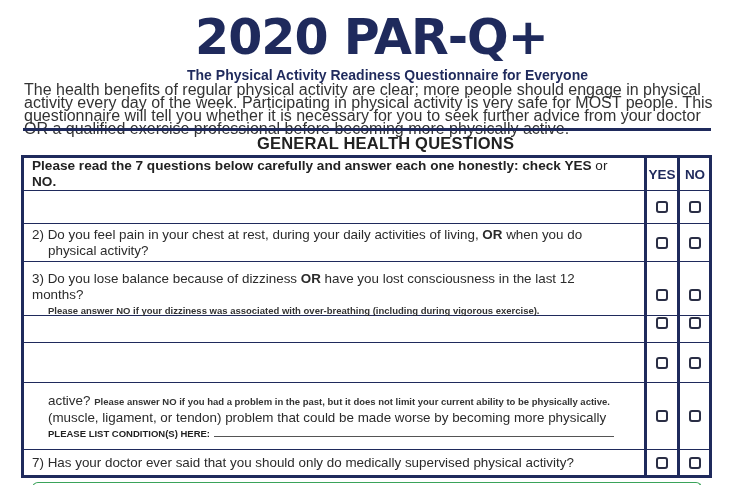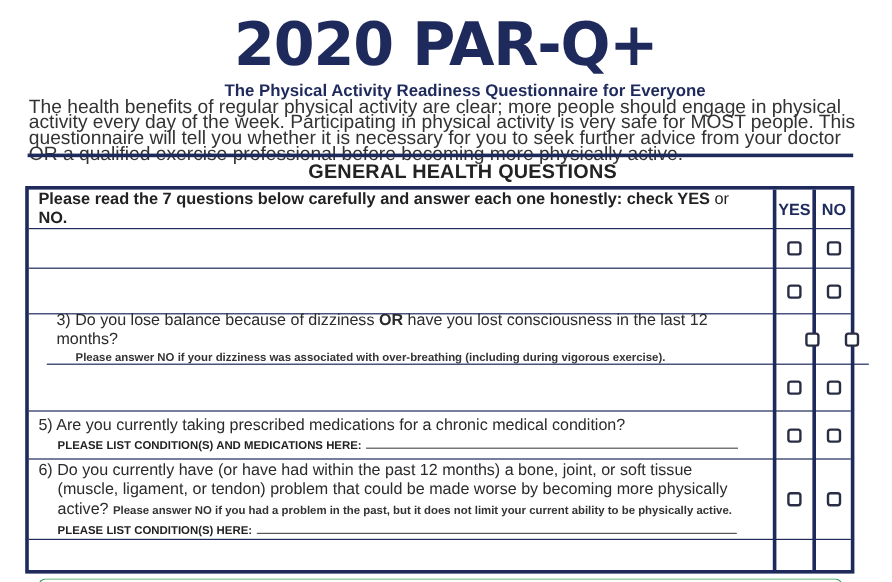--- a/index.html
+++ b/index.html
@@ -51,30 +51,32 @@
     <div class="colcell" style="left:623px; width:30px;">
         <div class="cb"></div>
       </div>
     <div class="colcell" style="left:656px; width:30px;">
         <div class="cb"></div>
       </div>
   </div>
 
   <div class="row" style="top:66px; height:38px;">
     <div class="q">
+      <div><span>2)</span> <span>Do you feel pain in your chest at rest, during your daily activities of living,</span> <b>OR</b> <span>when you do</span></div>
+      <span class="indent">physical activity?</span>
     </div>
     <div class="colcell" style="left:623px; width:30px;">
         <div class="cb"></div>
       </div>
     <div class="colcell" style="left:656px; width:30px;">
         <div class="cb"></div>
       </div>
   </div>
 
-  <div class="row" style="top:104px; height:42px;margin-left:15px;">
+  <div class="row" style="top:116px; height:42px;">
     <div class="q">
       <div><span>3)</span> <span>Do you lose balance because of dizziness</span> <b>OR</b> <span>have you lost consciousness in the last 12 months?</span></div>
       <span class="indent note"><span>Please answer </span><b>NO</b><span> if your dizziness was associated with over-breathing (including during vigorous exercise).</span></span>
     </div>
     <div class="colcell" style="left:623px; width:30px;">
         <div class="cb"></div>
       </div>
     <div class="colcell" style="left:656px; width:30px;">
         <div class="cb"></div>
       </div>
@@ -83,42 +85,48 @@
   <div class="row" style="top:146px; height:39px;">
     <div class="colcell" style="left:623px; width:30px;">
         <div class="cb"></div>
       </div>
     <div class="colcell" style="left:656px; width:30px;">
         <div class="cb"></div>
       </div>
   </div>
 
   <div class="row" style="top:185px; height:40px;">
-    <div class="q">
-      <div><span>5)</span> <span>Are you currently taking prescribed medications for a chronic medical condition?</span></div>
-      <span class="indent"><span class="cap">PLEASE LIST CONDITION(S) AND MEDICATIONS HERE:</span> <span class="line" style="width:310px;"></span></span>
-    </div>
     <div class="colcell" style="left:623px; width:30px;">
         <div class="cb"></div>
       </div>
     <div class="colcell" style="left:656px; width:30px;">
         <div class="cb"></div>
       </div>
   </div>
 
   <div class="row" style="top:225px; height:67px;">
     <div class="q">
-      <div><span>6)</span> <span>Do you currently have (or have had within the past 12 months) a bone, joint, or soft tissue</span></div>
+      <span class="indent"><span>active?</span> <span class="note"><span>Please answer </span><b>NO</b><span> if you had a problem in the past, but it </span><b>does not limit your current ability</b><span> to be physically active.</span></span></span>
       <span class="indent">(muscle, ligament, or tendon) problem that could be made worse by becoming more physically</span>
-      <span class="indent"><span>active?</span> <span class="note"><span>Please answer </span><b>NO</b><span> if you had a problem in the past, but it </span><b>does not limit your current ability</b><span> to be physically active.</span></span></span>
       <span class="indent" style="line-height:12px;"><span class="cap">PLEASE LIST CONDITION(S) HERE:</span> <span class="line" style="width:400px;"></span></span>
     </div>
     <div class="colcell" style="left:623px; width:30px;">
         <div class="cb"></div>
       </div>
     <div class="colcell" style="left:656px; width:30px;">
         <div class="cb"></div>
       </div>
   </div>
 
+  <div class="row last" style="top:292px; height:26px;">
+    <div class="q">
+      <div><span>7)</span> <span>Has your doctor ever said that you should only do medically supervised physical activity?</span></div>
+    </div>
+    <div class="colcell" style="left:623px; width:30px;">
+        <div class="cb"></div>
+      </div>
+    <div class="colcell" style="left:656px; width:30px;">
+        <div class="cb"></div>
+      </div>
+  </div>
 </div>
 
 <div class="green-bar"></div>
 
 </body></html>

